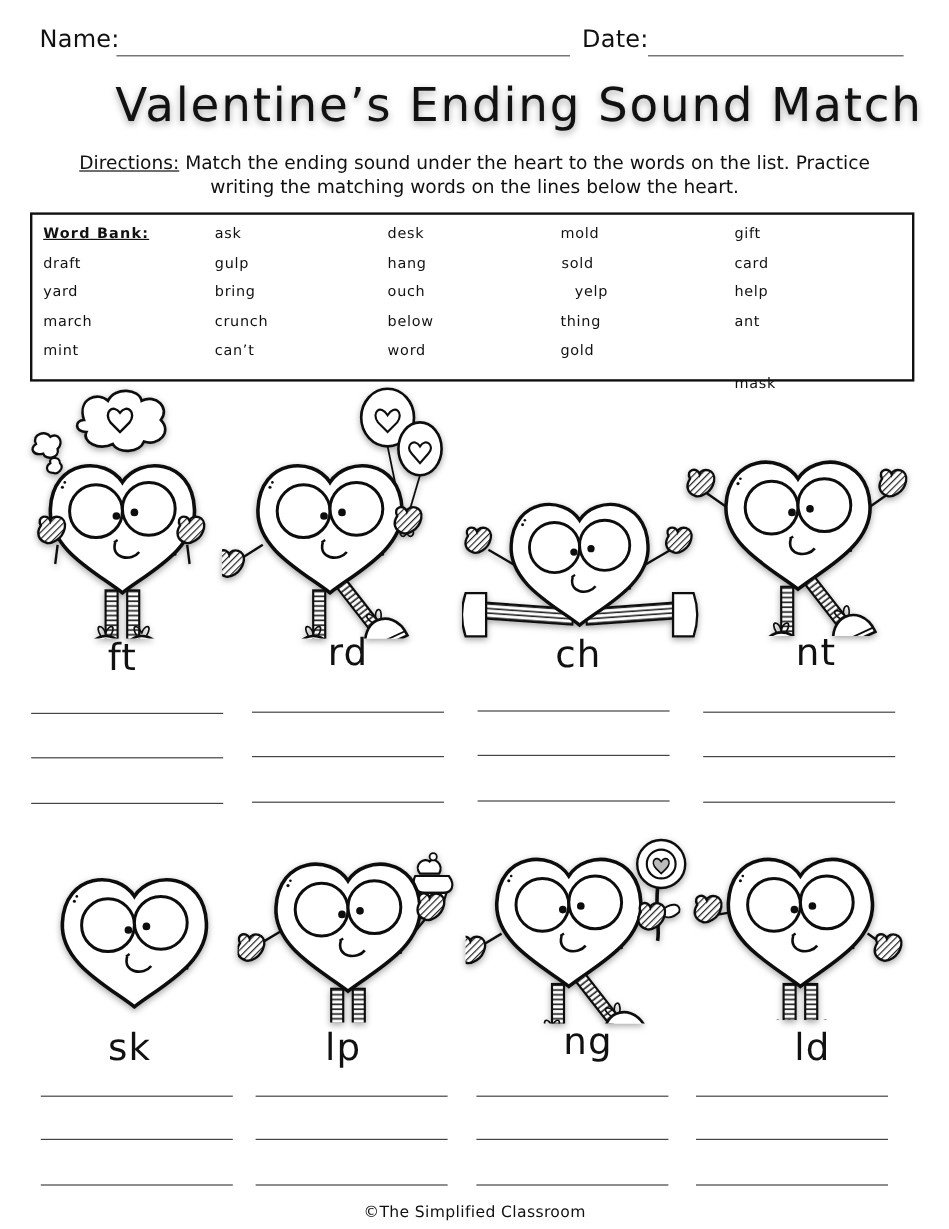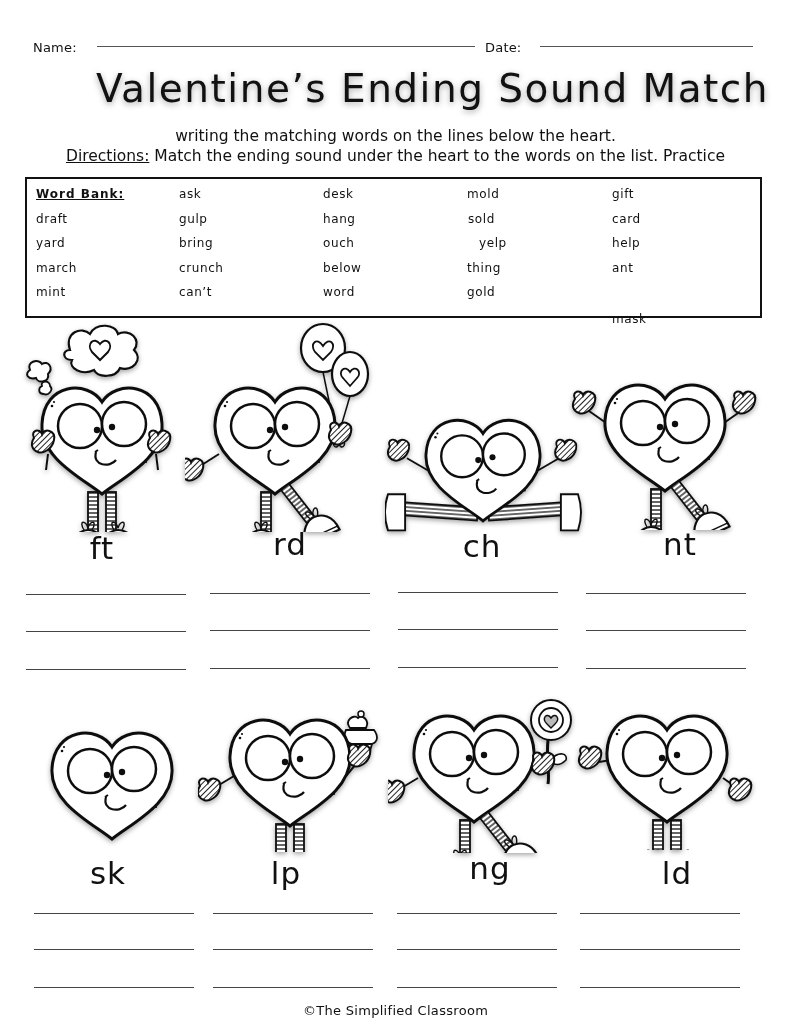--- a/index.html
+++ b/index.html
@@ -1,18 +1,18 @@
 <!DOCTYPE html>
 <html><head>
 <meta charset="utf-8">
 <style>
   html,body{margin:0;padding:0;background:#fff;}
   body{width:791px;height:1024px;position:relative;overflow:hidden;font-family:"DejaVu Sans",sans-serif;color:#111;}
   .abs{position:absolute;}
-  .hdr-label{font-size:13px;top:40px;letter-spacing:0.2px;}
+  .hdr-label{font-size:20px;top:20px;letter-spacing:0.2px;}
   .blank{position:absolute;height:0;border-bottom:1.5px solid #555;}
   .title{left:0;width:791px;text-align:center;top:66px;font-size:39px;letter-spacing:1.5px;font-weight:normal;text-shadow:0 2px 6px rgba(0,0,0,0.35);margin-left:37px;}
   .dir{left:0;width:791px;text-align:center;top:126px;font-size:15.5px;line-height:20px;}
   .dir u{text-decoration:underline;}
   .wb{left:25px;top:177px;width:737px;height:141px;border:2px solid #111;box-sizing:border-box;}
   .wb-cell{position:absolute;font-size:12px;letter-spacing:0.6px;}
   .wb-title{font-weight:bold;text-decoration:underline;letter-spacing:1px;}
   .heart{position:absolute;}
   .sound{position:absolute;font-size:31px;text-align:center;width:100px;letter-spacing:1px;}
   .wline{position:absolute;height:0;border-bottom:1.5px solid #444;width:160px;}
@@ -22,22 +22,22 @@
 <body>
 
 <div class="abs hdr-label" style="left:33px;">Name:</div>
 <div class="blank" style="left:97px;top:46px;width:378px;"></div>
 <div class="abs hdr-label" style="left:485px;">Date:</div>
 <div class="blank" style="left:540px;top:46px;width:213px;"></div>
 
 <div class="abs title">Valentine’s Ending Sound Match</div>
 
 <div class="abs dir">
+  <div><u>Directions:</u><span> Match the ending sound under the heart to the words on the list. Practice</span></div>
   <div>writing the matching words on the lines below the heart.</div>
-  <div><u>Directions:</u><span> Match the ending sound under the heart to the words on the list. Practice</span></div>
 </div>
 
 <div class="abs wb">
   <div class="wb-cell wb-title" style="left:9px;top:8px;">Word Bank:</div>
 
   <div class="wb-cell" style="left:9px;top:33px;">draft</div>
   <div class="wb-cell" style="left:9px;top:57px;">yard</div>
   <div class="wb-cell" style="left:9px;top:82px;">march</div>
   <div class="wb-cell" style="left:9px;top:106px;">mint</div>
 

